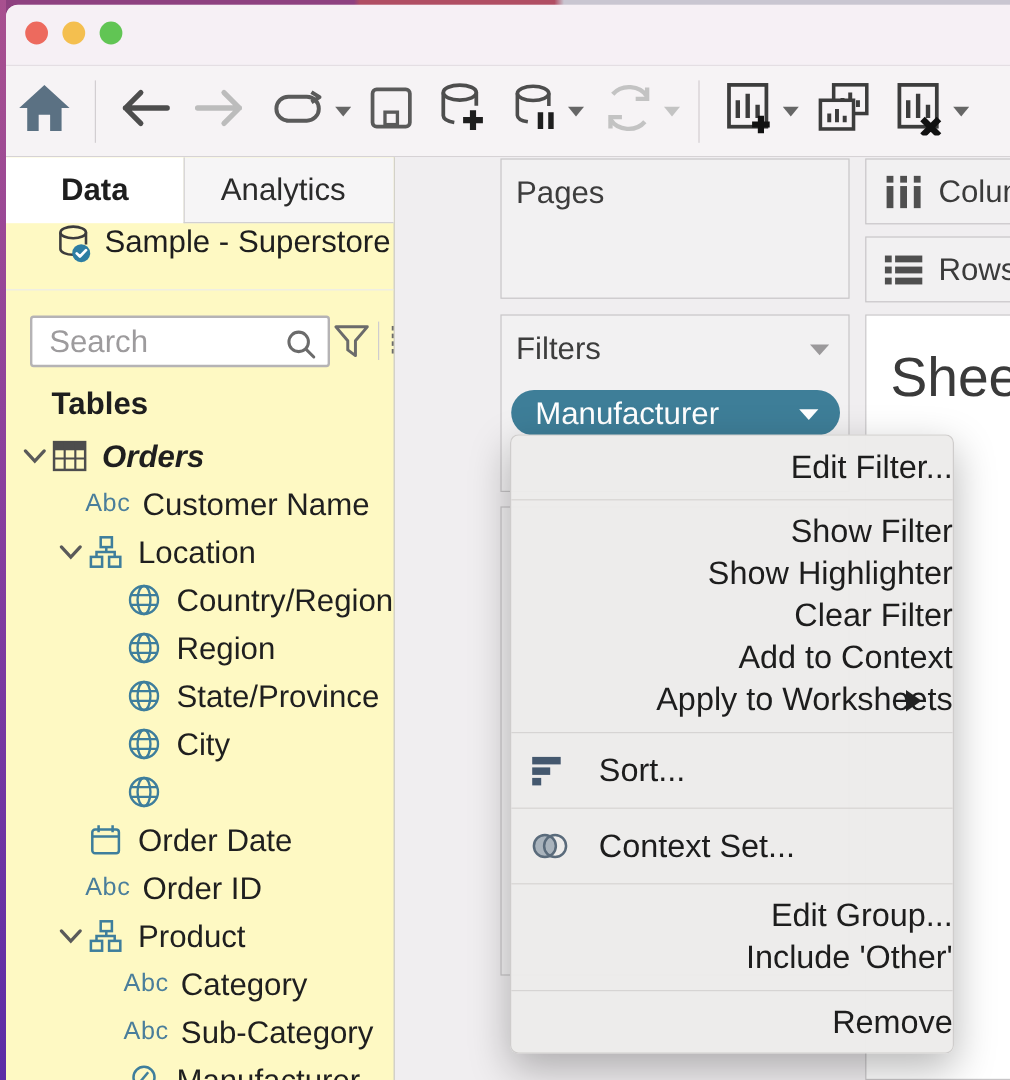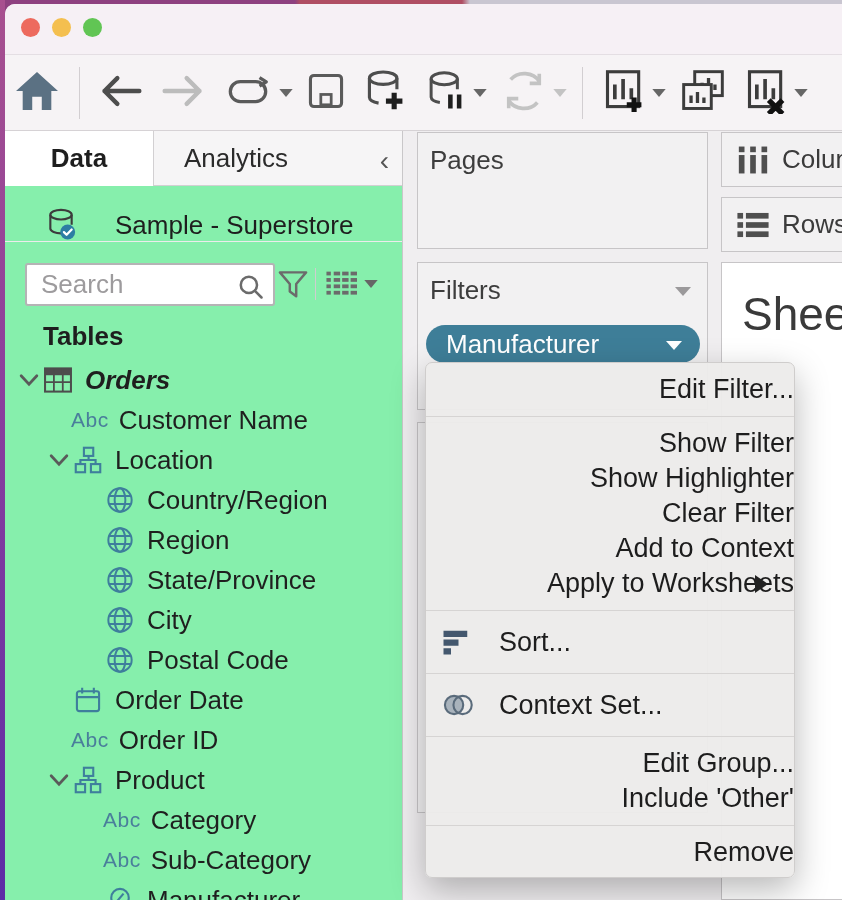--- a/index.html
+++ b/index.html
@@ -18,29 +18,29 @@
   .tl.green{left:78px;background:#61c554;}
   
   .toolbar{position:absolute;left:0;top:51px;width:100%;height:76px;background:#f6f3f5;
     border-bottom:1px solid #d6d2d5;display:flex;align-items:center;}
   .tb-btn{height:56px;display:flex;align-items:center;justify-content:center;padding:0 9px;cursor:default;}
   .tb-sep{width:1px;height:52px;background:#d2ced1;margin:0 10px;}
   .tb-caret{display:flex;align-items:center;padding:0 4px 0 0;margin-left:-4px;}
   
   .content{position:absolute;left:0;top:127px;width:837px;height:769px;background:#f0eef0;}
   
-  .sidebar{position:absolute;left:0;top:0;width:398px;height:769px;background:#86efac;border-right:1px solid #c9c7c9;overflow:hidden;}
+  .sidebar{position:absolute;left:0;top:0;width:324px;height:769px;background:#fef9c3;border-right:1px solid #c9c7c9;overflow:hidden;}
   .tabs{position:absolute;left:0;top:0;width:100%;height:55px;}
   .tab-data{position:absolute;left:0;top:0;width:148px;height:55px;background:#fff;
     display:flex;align-items:center;justify-content:center;font-size:26px;font-weight:bold;color:#1e1e1e;}
   .tab-analytics{position:absolute;left:148px;top:0;width:250px;height:55px;background:#f6f5f6;
     border-left:1px solid #d2d0d2;border-bottom:1px solid #d2d0d2;
     display:flex;align-items:center;font-size:26px;color:#2b2b2b;padding-left:30px;}
   .collapse{position:absolute;right:14px;top:14px;font-size:28px;color:#555;}
-  .ds-row{position:absolute;left:0;top:55px;width:100%;height:56px;display:flex;align-items:flex-end;border-bottom:1px solid #ececec;gap:28px;}
+  .ds-row{position:absolute;left:0;top:55px;width:100%;height:56px;display:flex;align-items:flex-start;border-bottom:1px solid #ececec;}
   .ds-row .ds-ic{margin:0 10px 0 40px;display:flex;}
   .ds-row .ds-label{font-size:26px;color:#1e1e1e;}
   .search-row{position:absolute;left:0;top:111px;width:100%;height:70px;}
   .search-box{position:absolute;left:20px;top:21px;width:250px;height:43px;border:2px solid #b5b3b5;border-radius:3px;background:#fff;}
   .search-box input{position:absolute;left:12px;top:2px;width:190px;height:35px;border:none;outline:none;font-size:26px;color:#444;background:transparent;}
   .search-box input::placeholder{color:#9d9b9d;}
   .search-mag{position:absolute;right:8px;top:8px;}
   .s-ic{position:absolute;top:26px;display:flex;}
   .funnel{left:272px;}
   .vdiv{position:absolute;left:310px;top:26px;width:1px;height:32px;background:#cfcdcf;}
@@ -348,21 +348,20 @@
             </div>
             <div class="frow lvl2">
               <span class="spacer"></span>
               <span class="fic">
                 <svg width="28" height="28" viewBox="0 0 24 24" stroke="#3e7e9c" fill="none" stroke-width="1.7">
                   <circle cx="12" cy="12" r="10"></circle>
                   <ellipse cx="12" cy="12" rx="4.6" ry="10"></ellipse>
                   <path d="M2.5 8.5 H21.5 M2.5 15.5 H21.5"></path>
                 </svg>
               </span>
-              <span>Postal Code</span>
             </div>
             <div class="frow lvl1">
               <span class="spacer"></span>
               <span class="fic">
                 <svg width="28" height="28" viewBox="0 0 24 24" stroke="#3e7e9c" fill="none" stroke-width="1.8">
                   <rect x="2.5" y="4.5" width="19" height="17" rx="2"></rect>
                   <path d="M7 1.5 V6.5 M17 1.5 V6.5 M2.5 9.5 H21.5"></path>
                 </svg>
               </span>
               <span>Order Date</span>

